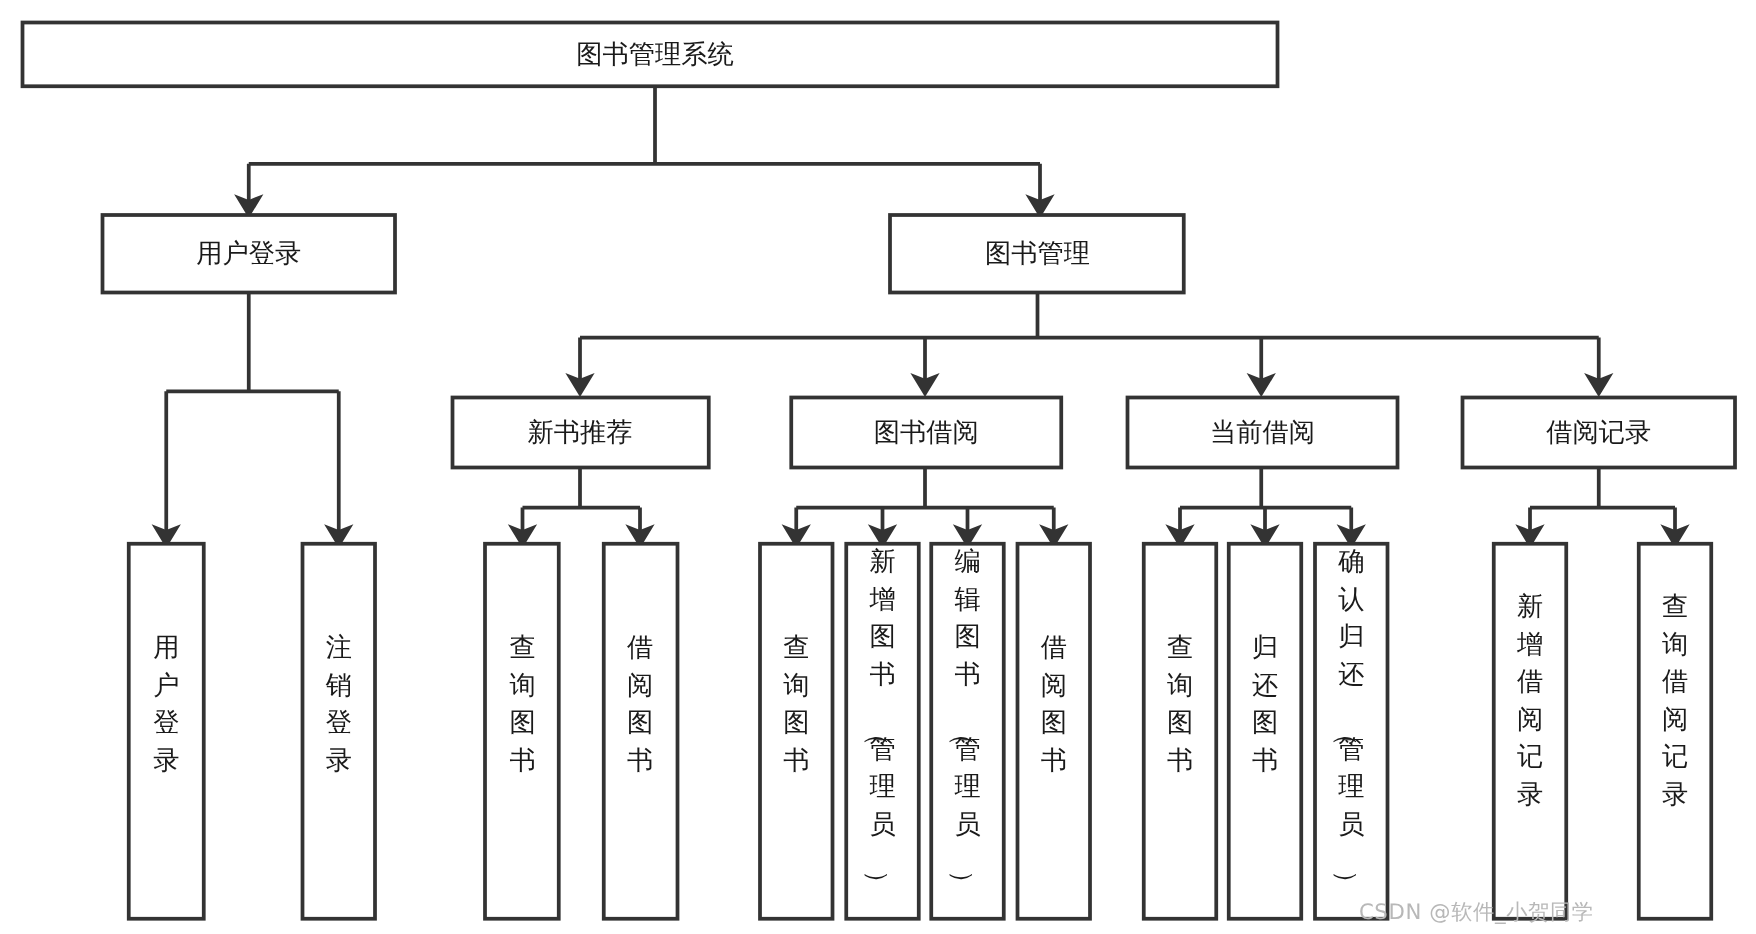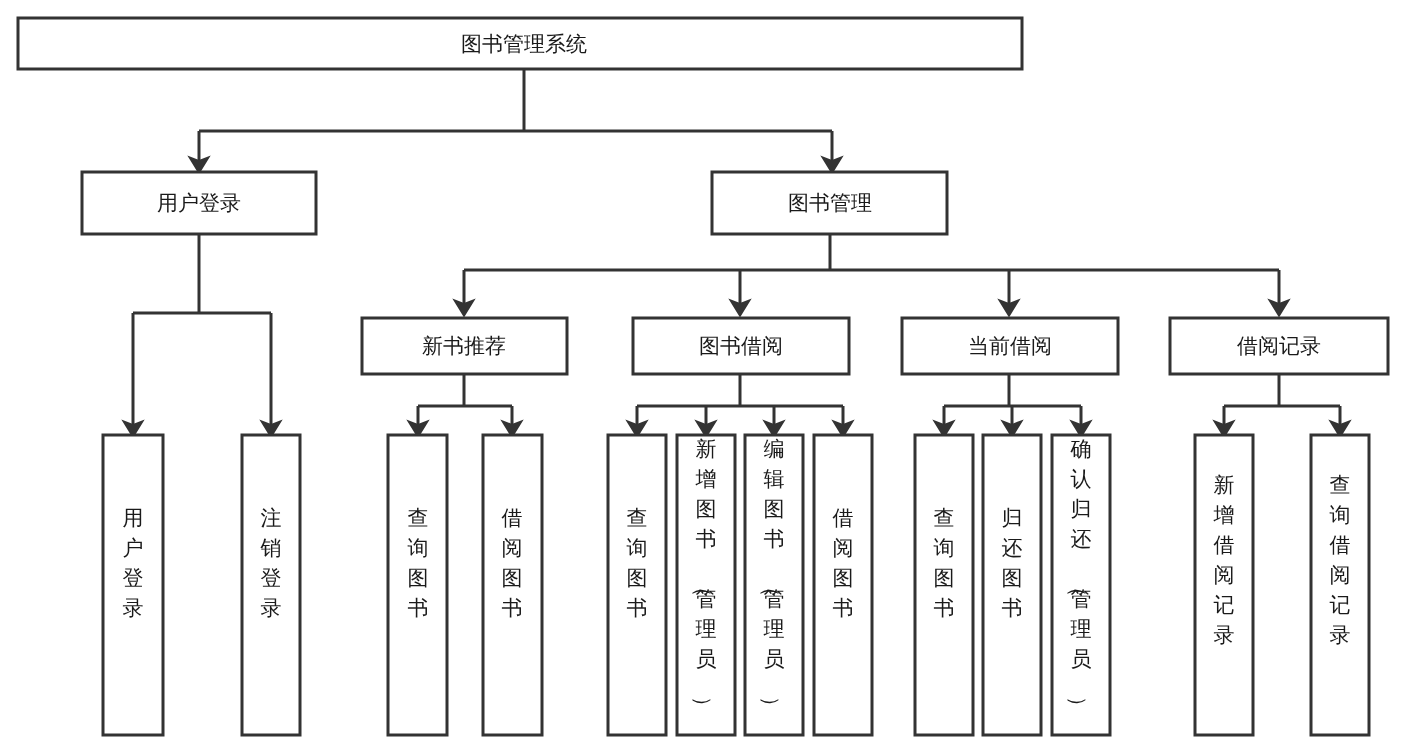--- a/index.html
+++ b/index.html
@@ -209,14 +209,15 @@
       <rect class="node-box" x="1195" y="435" width="58" height="300"></rect>
       <text class="node-label-v" x="1224" y="492"><tspan x="1224" y="492">新</tspan><tspan x="1224" y="522">增</tspan><tspan x="1224" y="552">借</tspan><tspan x="1224" y="582">阅</tspan><tspan x="1224" y="612">记</tspan><tspan x="1224" y="642">录</tspan></text>
     </g>
 
     <g>
       <rect class="node-box" x="1311" y="435" width="58" height="300"></rect>
       <text class="node-label-v" x="1340" y="492"><tspan x="1340" y="492">查</tspan><tspan x="1340" y="522">询</tspan><tspan x="1340" y="552">借</tspan><tspan x="1340" y="582">阅</tspan><tspan x="1340" y="612">记</tspan><tspan x="1340" y="642">录</tspan></text>
     </g>
   </svg>
 
+  <div class="watermark-text">CSDN @软件_小贺同学</div>
 
 </div>
 
 </body></html>

